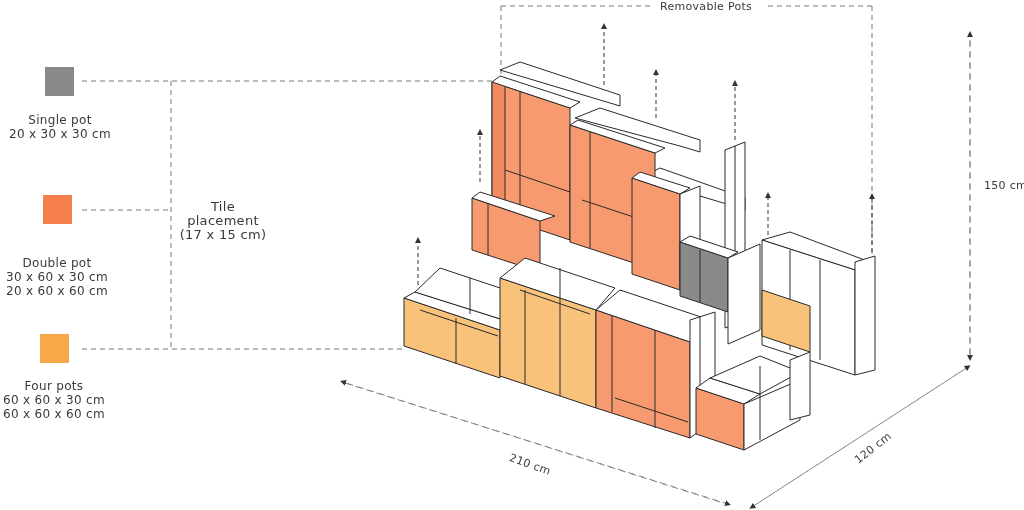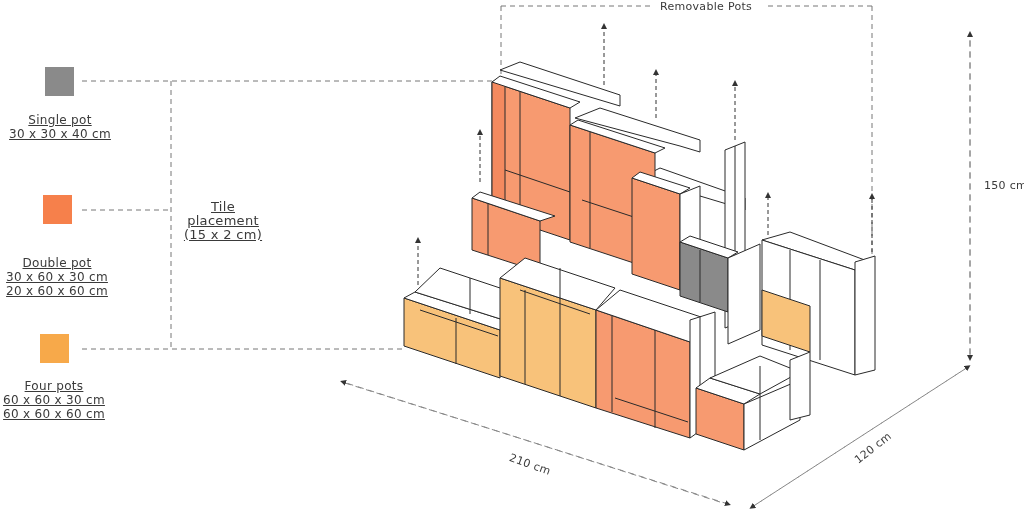--- a/index.html
+++ b/index.html
@@ -1,49 +1,49 @@
 <!DOCTYPE html>
 <html><head>
 <meta charset="utf-8">
 <style>
   html, body { margin:0; padding:0; background:#ffffff; }
   body { width:1024px; height:510px; position:relative; overflow:hidden;
          font-family:"DejaVu Sans", "Liberation Sans", sans-serif; color:#333; }
   .legend-swatch { position:absolute; width:29px; height:29px; }
-  .legend-text { position:absolute; text-align:center; font-size:12px; line-height:14px; color:#3a3a3a; letter-spacing:0.3px;text-decoration:underline; }
+  .legend-text { position:absolute; text-align:center; font-size:12px; line-height:14px; color:#3a3a3a; letter-spacing:0.3px; }
   .lbl { position:absolute; font-size:11px; color:#3a3a3a; letter-spacing:0.3px; white-space:nowrap; }
   svg { position:absolute; left:0; top:0; }
 </style>
 </head>
 <body>
 
 <div class="legend-swatch" style="left:45px;top:67px;background:#8a8a8a;"></div>
 <div class="legend-text" style="left:0;top:113px;width:120px;">
   <div>Single pot</div>
-  <div>30 x 30 x 40 cm</div>
+  <div>20 x 30 x 30 cm</div>
 </div>
 
 <div class="legend-swatch" style="left:43px;top:195px;background:#f6804b;"></div>
 <div class="legend-text" style="left:0;top:256px;width:114px;">
   <div>Double pot</div>
   <div>30 x 60 x 30 cm</div>
   <div>20 x 60 x 60 cm</div>
 </div>
 
 <div class="legend-swatch" style="left:40px;top:334px;background:#f7a94a;"></div>
 <div class="legend-text" style="left:-6px;top:379px;width:120px;">
   <div>Four pots</div>
   <div>60 x 60 x 30 cm</div>
   <div>60 x 60 x 60 cm</div>
 </div>
 
 <div class="legend-text" style="left:178px;top:200px;width:90px;font-size:13px;">
   <div>Tile</div>
   <div>placement</div>
-  <div>(15 x 2 cm)</div>
+  <div>(17 x 15 cm)</div>
 </div>
 
 <div class="lbl" style="left:660px;top:0px;">Removable Pots</div>
 
 <div class="lbl" style="left:984px;top:179px;">150 cm</div>
 <div class="lbl" style="left:512px;top:451px;transform:rotate(20deg);transform-origin:left top;">210 cm</div>
 <div class="lbl" style="left:852px;top:456px;transform:rotate(-38deg);transform-origin:left top;">120 cm</div>
 
 <svg width="1024" height="510" viewBox="0 0 1024 510">
   <defs>

